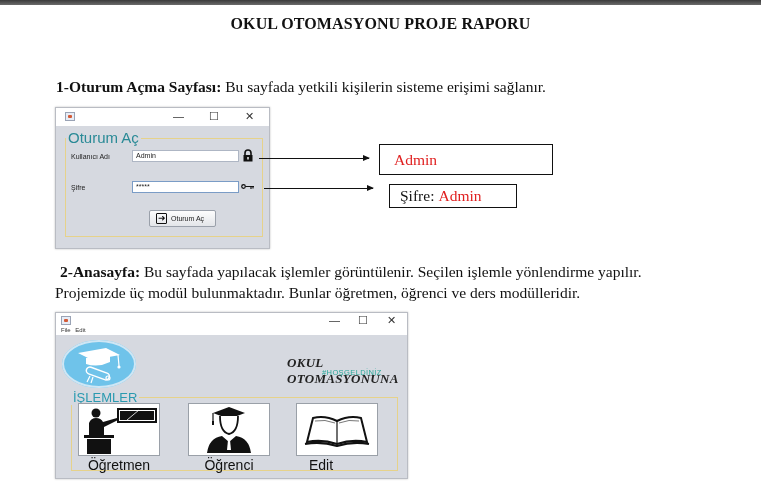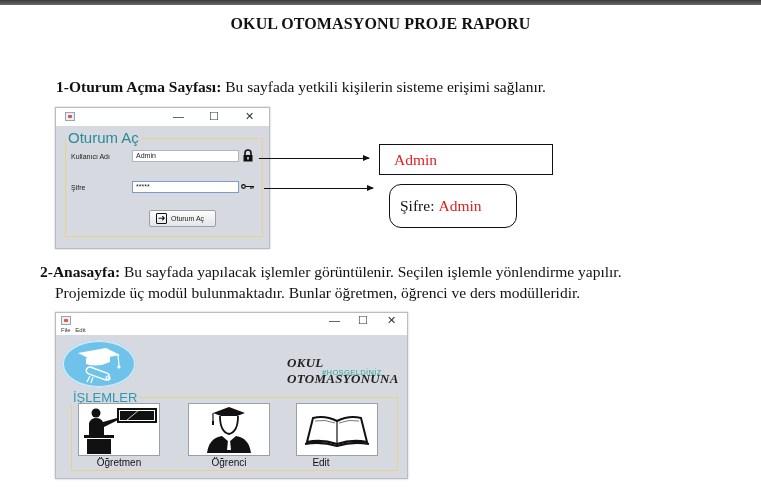--- a/index.html
+++ b/index.html
@@ -48,21 +48,21 @@
 
   
   .menubar { position: absolute; font-size: 6px; color: #333; }
   .logo-circle { position: absolute; border-radius: 50%; background: #6fc3ea;
                  box-shadow: 0 0 0 2px #cfe6f4 inset; }
   .welcome1 { position: absolute; font-family: "Liberation Serif", serif; font-style: italic; font-weight: bold;
               font-size: 13px; color: #222; letter-spacing: 0.3px; }
   .welcome2 { position: absolute; font-family: "Liberation Sans", sans-serif; font-weight: normal;
               font-size: 7.5px; color: #2aa79a; letter-spacing: 0.4px; }
   .tile { position: absolute; background: #fff; border: 1px solid #9aa0a8; }
-  .tile-label { position: absolute; font-size: 10px; color: #111; text-align: center; }
+  .tile-label { position: absolute; font-size: 14px; color: #111; text-align: center; }
 </style>
 </head>
 <body>
 
 <div class="topbar"></div>
 
 <div class="doc-title">OKUL OTOMASYONU PROJE RAPORU</div>
 
 <div class="para" style="left:56px; top:77px;">
   <b>1-Oturum Açma Sayfası:</b><span> Bu sayfada yetkili kişilerin sisteme erişimi sağlanır.</span>
@@ -98,26 +98,26 @@
     <span>Oturum Aç</span>
   </div>
 </div>
 
 <div class="arrow" style="left:259px; top:158px; width:110px;"></div>
 <div class="arrow" style="left:264px; top:188px; width:109px;"></div>
 
 <div class="callout" style="left:379px; top:144px; width:174px; height:31px;">
   <span class="val">Admin</span>
 </div>
-<div class="callout" style="left:389px; top:184px; width:128px; height:44px;border-radius:12px;">
+<div class="callout" style="left:389px; top:184px; width:128px; height:24px;">
   <span>Şifre:</span>
   <span class="val">Admin</span>
 </div>
 
-<div class="para" style="left:40px; top:262px;text-align:right;">
+<div class="para" style="left:60px; top:262px;text-align:right;">
   <b>2-Anasayfa:</b><span> Bu sayfada yapılacak işlemler görüntülenir. Seçilen işlemle yönlendirme yapılır.</span>
 </div>
 <div class="para" style="left:55px; top:283px;">Projemizde üç modül bulunmaktadır. Bunlar öğretmen, öğrenci ve ders modülleridir.</div>
 
 <div class="win" style="left:55px; top:312px; width:353px; height:167px;">
   <div class="titlebar" style="height:22px;">
     <span class="jicon" style="left:5px; top:3px;"></span>
     <span class="wbtn" style="left:273px; top:2px;">—</span>
     <span class="wbtn" style="left:302px; top:2px;">☐</span>
     <span class="wbtn" style="left:331px; top:2px;">✕</span>

